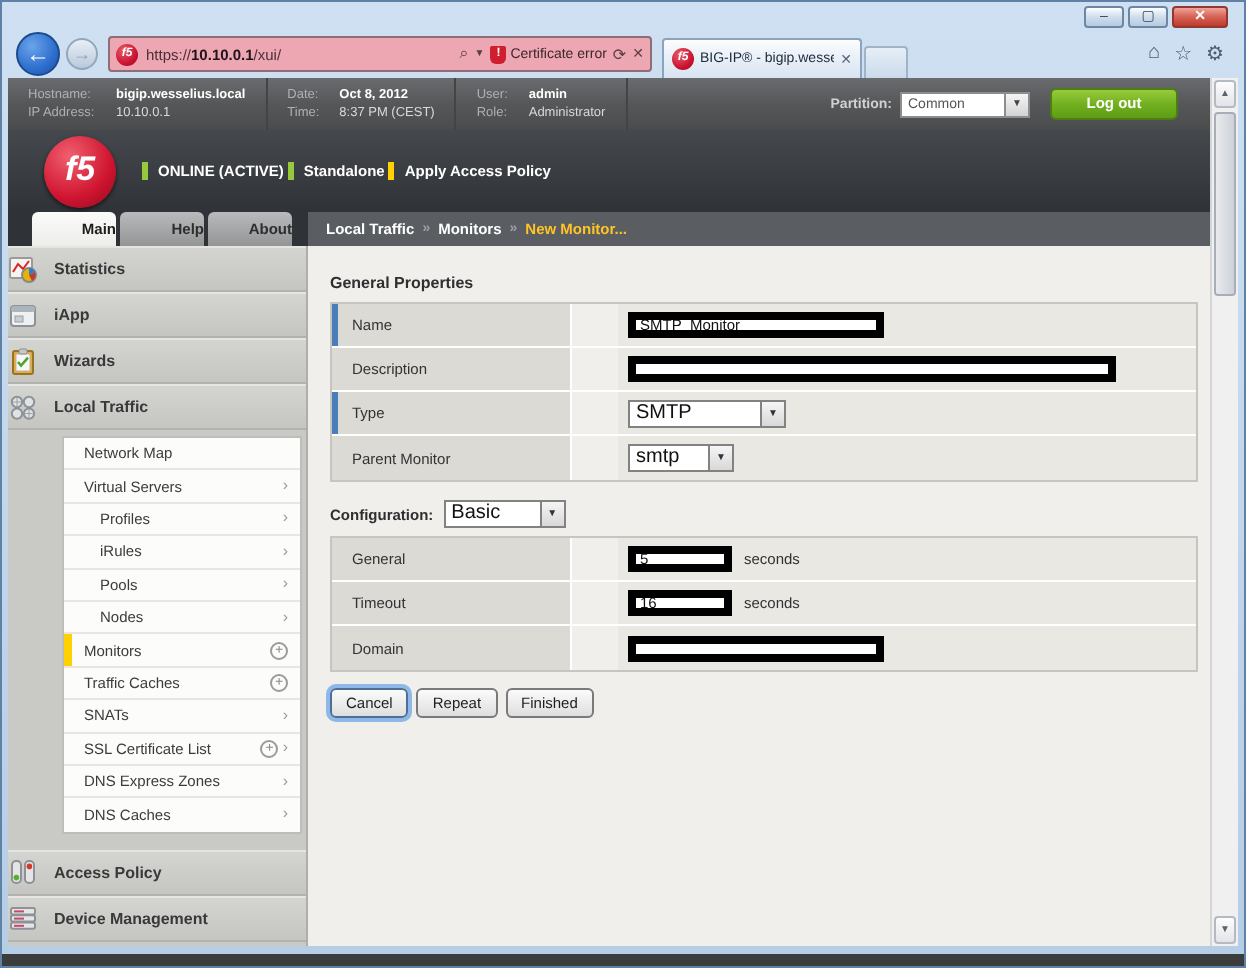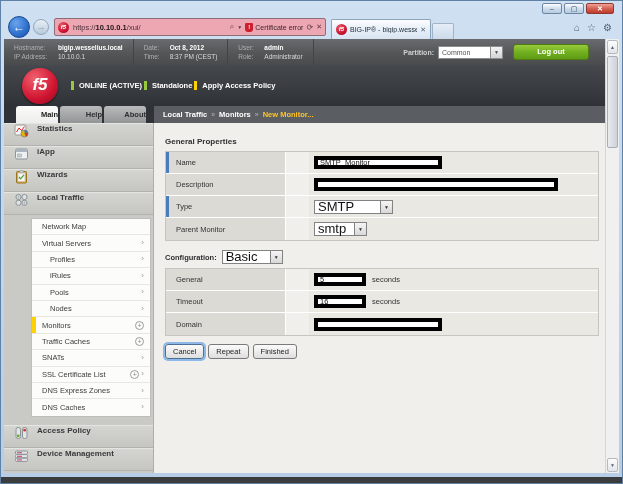--- a/index.html
+++ b/index.html
@@ -63,21 +63,21 @@
   .tb-line { display:flex; gap:4px; font-size:6.5px; line-height:8px; }
   .tb-label { color:#aeb0b2; min-width:40px; }
   .tb-val { color:#fff; font-weight:bold; }
   .tb-right { margin-left:auto; display:flex; align-items:center; gap:10px; padding-right:16px; }
   .partition { display:flex; align-items:center; gap:4px; font-size:7px; font-weight:bold; color:#cfd1d3; }
   .mini-select { display:flex; height:13px; }
   .mini-select .field { background:#fff; border:1px solid #8c8d8f; border-right:none; width:52px;
                         font-size:7px; color:#555; line-height:11px; padding-left:3px; font-weight:normal; }
   .mini-select .btn { width:13px; background:linear-gradient(#f4f4f4,#d3d3d3); border:1px solid #8c8d8f;
                       font-size:5px; color:#444; text-align:center; line-height:11px; }
-  .logout { width:76px; height:16px; border-radius:3px; border:1px solid #4e7d14;
+  .logout { width:64px; height:16px; border-radius:3px; border:1px solid #4e7d14;
             background:linear-gradient(#97cb3c,#6fae1e 55%,#5f9c15);
             color:#fff; font-size:7.5px; font-weight:bold; text-align:center; line-height:14px; }
 
   
   .masthead { position:absolute; top:26px; left:0; right:0; height:41px;
               background:linear-gradient(#45484c,#2f3236); display:flex; align-items:center; }
   .f5ball { width:36px; height:36px; margin-left:18px; border-radius:50%;
             background:radial-gradient(circle at 35% 28%, #f0606e, #cf1430 60%, #8f0a1f);
             box-shadow:0 1px 2px rgba(0,0,0,.6);
             color:#fff; font-size:17px; font-weight:bold; font-style:italic;
@@ -95,21 +95,21 @@
             background:linear-gradient(#b9babc,#939496); color:#2e2e2e; }
   .apptab.active { background:linear-gradient(#fbfbfa,#ededeb); color:#1c1c1c; }
   .breadcrumb { flex:1 1 auto; background:#5a5e63; display:flex; align-items:center; gap:4px;
                 padding-left:9px; font-size:7.5px; font-weight:bold; color:#fff; }
   .bc-sep { color:#9da1a6; font-size:7px; }
   .bc-current { color:#ffc425; }
 
   
   .appbody { position:absolute; top:84px; left:0; right:0; bottom:0; display:flex; }
   .sidebar { width:150px; flex:0 0 auto; background:#c9cac6; border-right:1px solid #aeafab; }
-  .side-item { height:23px; display:flex; gap:8px; padding-left:10px;
+  .side-item { height:23px; display:flex; align-items:center; gap:8px; 
                background:linear-gradient(#d4d5d1,#c5c6c2);
                border-top:1px solid #e4e5e1; border-bottom:1px solid #b2b3af;
                font-size:8px; font-weight:bold; color:#39393a; }
   .side-item .sicon { width:15px; height:14px; flex:0 0 auto; }
   .submenu { margin:3px 2px 8px 27px; background:#fcfcfa; border:1px solid #bdbeba; }
   .sub-item { position:relative; height:16.4px; display:flex; align-items:center;
               padding:0 6px 0 10px; border-bottom:1px solid #e6e6e2;
               font-size:7.5px; color:#3c3c3d; }
   .sub-item:last-child { border-bottom:none; }
   .sub-item.indent { padding-left:18px; }
@@ -127,21 +127,21 @@
   .frow:last-child { border-bottom:none; }
   .fcell-label { position:relative; width:120px; flex:0 0 auto; background:#dbdad5;
                  display:flex; align-items:center; padding-left:10px;
                  font-size:7.5px; color:#333; border-right:1px solid #fff; }
   .fcell-label.required::before { content:""; position:absolute; left:0; top:0; bottom:0; width:3px; background:#4a7ebb; }
   .fcell-value { flex:1 1 auto; background:#eae8e3; display:flex; align-items:center; padding-left:5px; gap:6px; }
   input.ti { height:13px; border:4px solid #000000; background:#fff; font-size:7.5px;
              font-family:"Liberation Sans", sans-serif; color:#111; padding:0 2px; }
   .w-name { width:128px; } .w-desc { width:244px; } .w-small { width:52px; } .w-domain { width:128px; }
   .sel { display:flex; height:14px; }
-  .sel .field { background:#fff; border:1px solid #828282; border-right:none; font-size:13px;
+  .sel .field { background:#fff; border:1px solid #828282; border-right:none; font-size:10px;
                 color:#111; line-height:12px; padding-left:3px; }
   .sel .btn { width:13px; background:linear-gradient(#f5f5f5,#d8d8d8); border:1px solid #828282;
               font-size:5px; color:#333; text-align:center; line-height:12px; }
   .w-type { width:66px; } .w-parent { width:40px; } .w-basic { width:48px; }
   .suffix { font-size:7.5px; color:#333; }
   .config-line { margin:9px 0 4px 11px; display:flex; align-items:center; gap:5px;
                  font-size:7.5px; font-weight:bold; color:#2f2f30; }
   .btnrow { margin:8px 0 0 11px; display:flex; gap:4px; }
   .pbtn { height:15px; padding:0 7px; border:1px solid #7a7a7a; border-radius:3px;
           background:linear-gradient(#fbfbfb,#dedede); font-size:7.5px; color:#1d1d1d;

